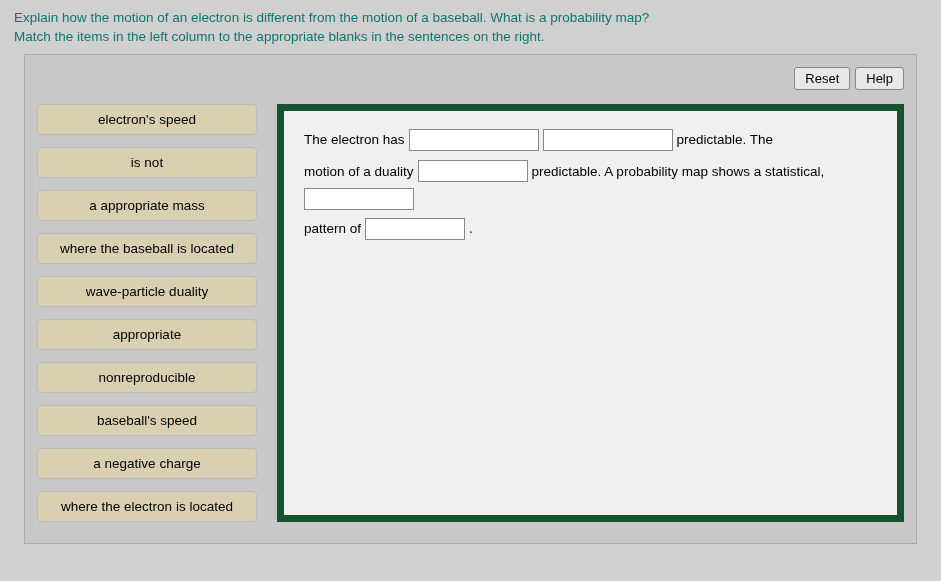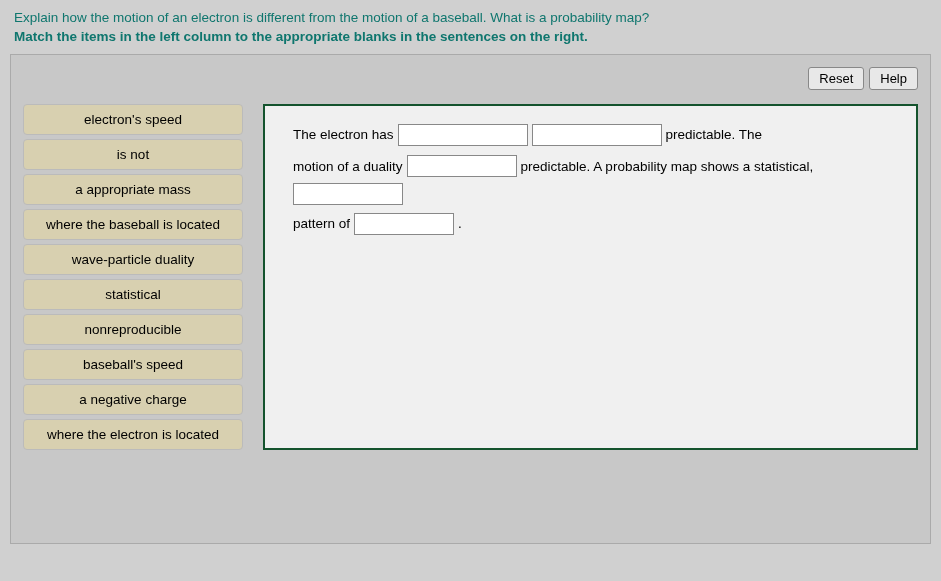--- a/index.html
+++ b/index.html
@@ -13,25 +13,25 @@
     .top-instructions {
       background: #d0d0d0;
       padding: 10px 14px 6px 14px;
     }
     .top-instructions p {
       margin-bottom: 4px;
       font-size: 13.5px;
       color: #0f766e;
     }
     .top-instructions p.bold {
-      font-weight: bold;
+      font-weight: normal;
     }
     .main-content {
       background: #c8c8c8;
-      margin: 0 10px;
+      margin: 0 24px;
       border: 1px solid #aaa;
       padding: 12px;
       display: flex;
       flex-direction: column;
       min-height: 490px;
       position: relative;
     }
     .top-bar {
       display: flex;
       justify-content: flex-end;
@@ -46,39 +46,39 @@
       cursor: pointer;
       margin-left: 5px;
     }
     .activity-area {
       display: flex;
       gap: 20px;
     }
     .left-column {
       display: flex;
       flex-direction: column;
-      gap: 4px;
+      gap: 12px;
       min-width: 220px;
     }
     .drag-item {
       background: #d8d0b0;
       border: 1px solid #bbb;
       border-radius: 4px;
       padding: 7px 12px;
       text-align: center;
       font-size: 13.5px;
       cursor: grab;
       user-select: none;
       min-width: 200px;
     }
     .right-column {
       flex: 1;
       background: #f0f0f0;
-      border: 2px solid #14532d;
-      padding: 16px 28px;
+      border: 7px solid #14532d;
+      padding: 16px 20px;
       font-size: 13.5px;
       line-height: 1.9;
     }
     .sentence-row {
       display: flex;
       align-items: center;
       flex-wrap: wrap;
       gap: 4px;
       margin-bottom: 6px;
     }
@@ -122,21 +122,21 @@
   </div>
 
   <div class="activity-area">
 
     <div class="left-column">
       <div class="drag-item">electron's speed</div>
       <div class="drag-item">is not</div>
       <div class="drag-item">a appropriate mass</div>
       <div class="drag-item">where the baseball is located</div>
       <div class="drag-item">wave-particle duality</div>
-      <div class="drag-item">statistical</div>
+      <div class="drag-item">appropriate</div>
       <div class="drag-item">nonreproducible</div>
       <div class="drag-item">baseball's speed</div>
       <div class="drag-item">a negative charge</div>
       <div class="drag-item">where the electron is located</div>
     </div>
 
     <div class="right-column">
       <div class="sentence-row">
         <span>The electron has</span>
         <span class="blank-box"></span>

